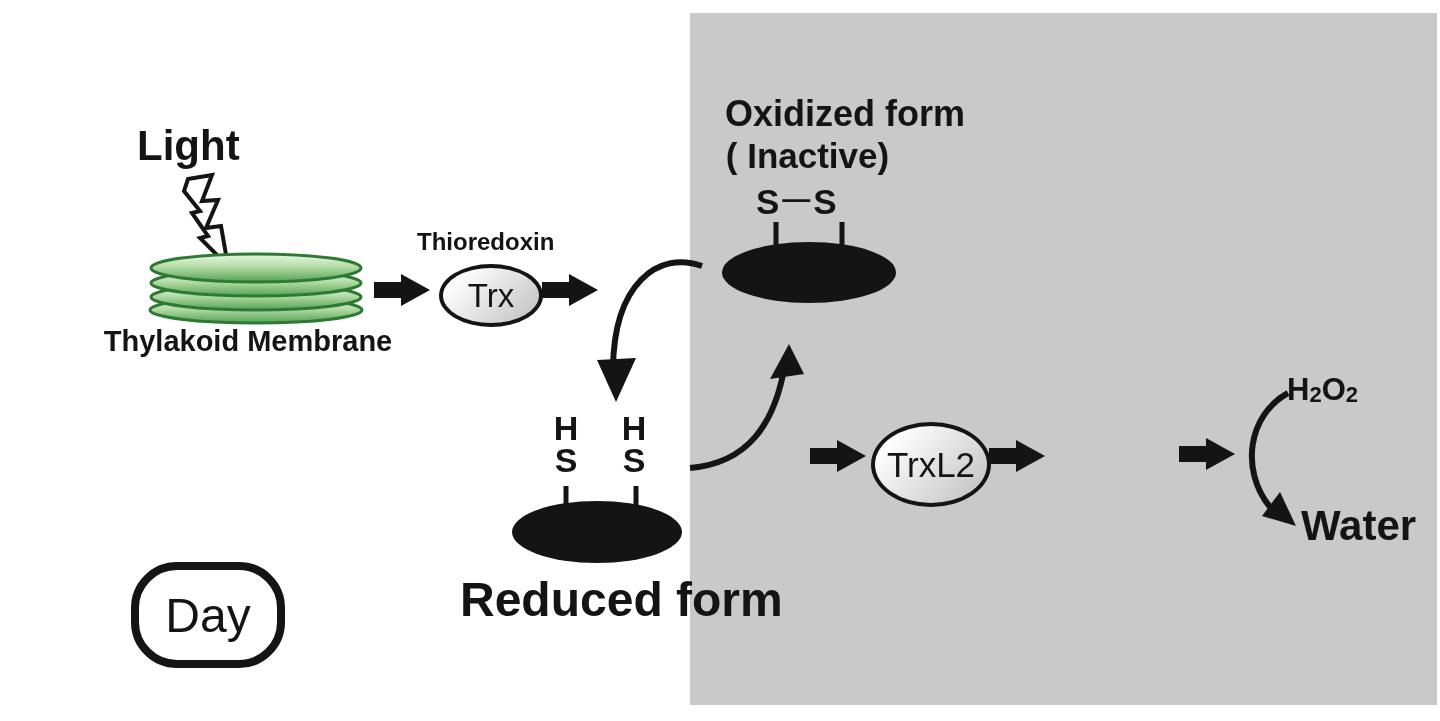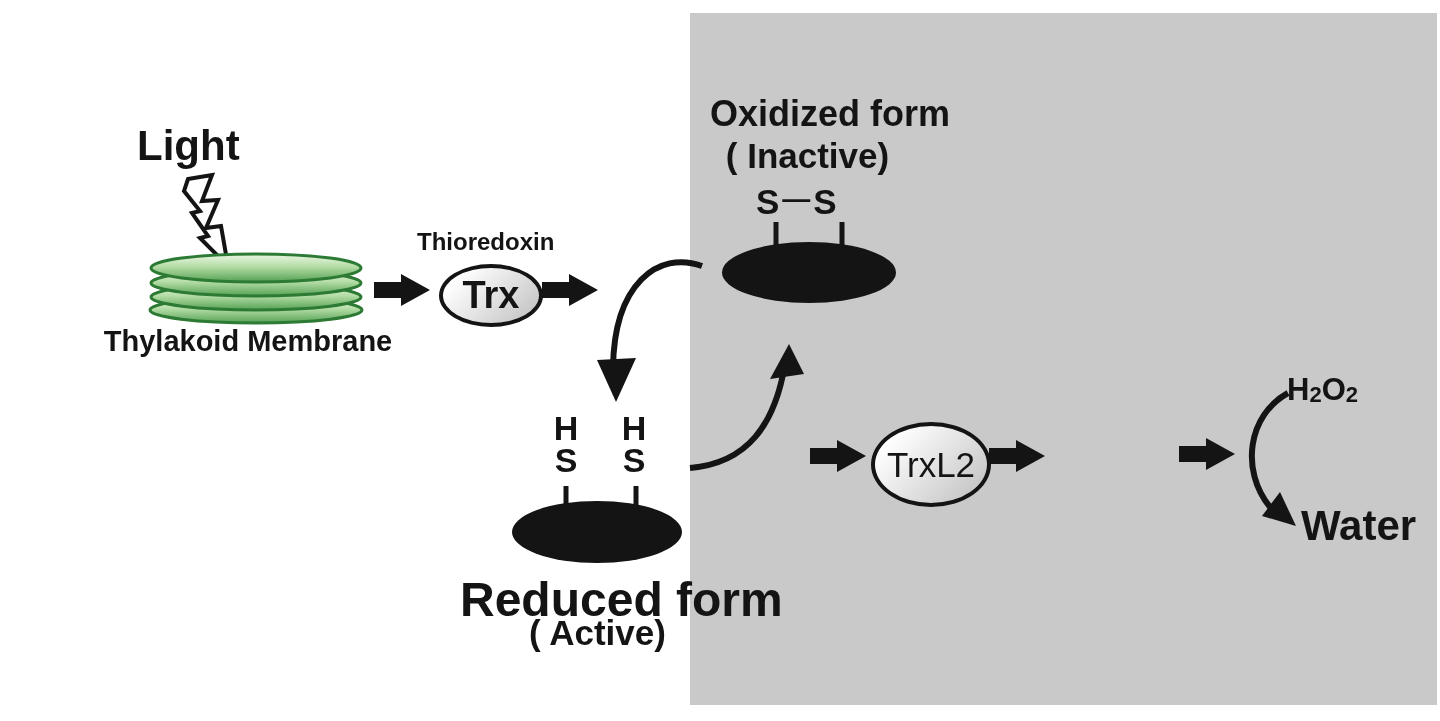--- a/index.html
+++ b/index.html
@@ -16,31 +16,31 @@
   .label { position:absolute; font-weight:bold; white-space:nowrap; }
 
   #light-label   { left:137px; top:122px; font-size:42px; }
   #membrane-label{ left:95px;  top:325px; width:306px; text-align:center; font-size:29px; }
   #thioredoxin-caption { left:417px; top:228px; font-size:24px; }
 
   .oval { position:absolute; border:4px solid var(--ink,#141414); border-radius:50%;
           display:flex; flex-direction:column; align-items:center; justify-content:center;
           background:linear-gradient(135deg, var(--oval-light,#fff) 15%, var(--oval-dark,#c2c2c2) 95%); }
   #trx-oval   { left:439px; top:264px; width:96px;  height:55px; }
-  #trx-oval .oval-text { font-size:38px; font-weight:700; }
+  #trx-oval .oval-text { font-size:33px; font-weight:400; }
   #trxl2-oval { left:871px; top:422px; width:112px; height:77px; }
   #trxl2-oval .oval-text { font-size:35px; font-weight:400; }
   #prx-oval   { left:1057px; top:420px; width:107px; height:76px; }
   #prx-oval .oval-text { font-size:27px; font-weight:bold; line-height:0.98; }
 
   .black-ellipse { position:absolute; background:var(--ink,#141414); border-radius:50%; }
   #oxidized-ellipse { left:722px; top:242px; width:174px; height:61px; }
   #reduced-ellipse  { left:512px; top:501px; width:170px; height:62px; }
 
-  #oxidized-title    { left:695px; top:93px;  width:270px; text-align:center; font-size:36px; }
+  #oxidized-title    { left:695px; top:93px;  width:270px; text-align:right; font-size:36px; }
   #oxidized-subtitle { left:680px; top:136px; width:255px; text-align:center; font-size:35px; }
   #bond-row { position:absolute; left:756px; top:182px; display:flex; align-items:center; gap:3px;
               font-size:35px; font-weight:bold; }
   #bond-row .bond-dash { font-size:28px; transform:translateY(-3px); }
 
   .thiol { position:absolute; display:flex; flex-direction:column; align-items:center;
            font-size:34px; font-weight:bold; line-height:0.95; width:38px; }
   #thiol-left  { left:547px; top:412px; }
   #thiol-right { left:615px; top:412px; }
 
@@ -144,22 +144,24 @@
   <div id="thiol-left" class="thiol">
     <span>H</span>
     <span>S</span>
   </div>
   <div id="thiol-right" class="thiol">
     <span>H</span>
     <span>S</span>
   </div>
   <div id="reduced-ellipse" class="black-ellipse"></div>
   <div id="reduced-title" class="label">Reduced form</div>
-  <div id="reduced-subtitle" class="label">( Active)</div>
 
+  <div id="day-badge" class="badge">
+    <span>Day</span>
+  </div>
 
 
   <div id="trxl2-oval" class="oval">
     <span class="oval-text">TrxL2</span>
   </div>
 
   <div id="h2o2-label">
     <span>H</span>
     <span class="chem-sub">2</span>
     <span>O</span>

